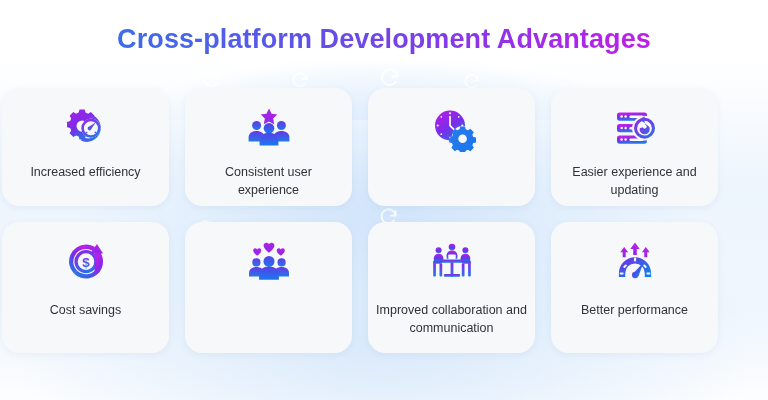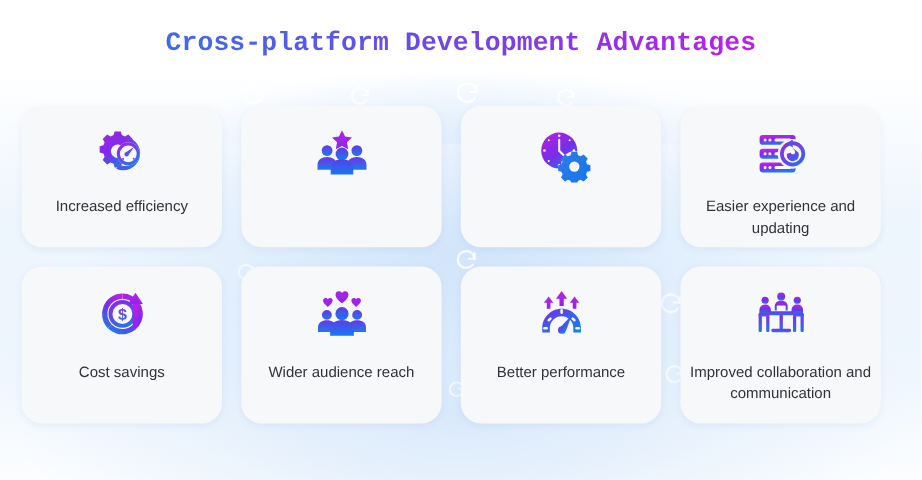--- a/index.html
+++ b/index.html
@@ -39,34 +39,33 @@
     font-size: 20px;
     line-height: 1;
     opacity: 0.9;
   }
   .wm svg { display: block; }
 
   .title {
     position: absolute;
     left: 0; right: 0; top: 24px;
     text-align: center;
-    font-size: 22px;
+    font-size: 27px;
     font-weight: bold;
     letter-spacing: 0.1px;
     background: linear-gradient(90deg, #2b7ae8 0%, #4a63e8 26%, #7b3ee8 55%, #b721e8 80%, #da1ae8 100%);
     -webkit-background-clip: text;
     background-clip: text;
     color: transparent;
-    font-family: Liberation Mono, monospace;
     -webkit-text-fill-color: transparent;
   }
 
   .grid {
     position: absolute;
-    left: 18px; top: 88px;
+    left: 2px; top: 88px;
     width: 732px;
     display: grid;
     grid-template-columns: repeat(4, 167px);
     grid-template-rows: 118px 131px;
     column-gap: 22px;
     row-gap: 22px;
     gap: 16px;
   }
   .card {
     background: #f7f8fa;
@@ -210,20 +209,21 @@
           </defs>
           <path fill="url(#g2star)" d="M25 4.5l2.55 5.2 5.75.85-4.15 4.05.98 5.72L25 17.6l-5.13 2.72.98-5.72-4.15-4.05 5.75-.85z"></path>
           <circle cx="12.6" cy="21.5" r="4.5" fill="url(#g2side)"></circle>
           <path fill="url(#g2side)" d="M4.6 37.5v-4.1c0-4.2 3.6-6.5 8-6.5s8 2.3 8 6.5v4.1z"></path>
           <circle cx="37.4" cy="21.5" r="4.5" fill="url(#g2side)"></circle>
           <path fill="url(#g2side)" d="M29.4 37.5v-4.1c0-4.2 3.6-6.5 8-6.5s8 2.3 8 6.5v4.1z"></path>
           <circle cx="25" cy="24.3" r="5.3" fill="url(#g2mid)"></circle>
           <path fill="url(#g2mid)" d="M15.6 41.5v-5.1c0-4.9 4.2-7.7 9.4-7.7s9.4 2.8 9.4 7.7v5.1z"></path>
         </svg>
       </div>
+      <div class="label">Consistent user experience</div>
     </div>
 
     <div class="card">
       <div class="icon">
         <svg width="50" height="48" viewBox="0 0 50 48">
           <defs>
             <linearGradient id="g3c" x1="0.15" y1="0" x2="0.85" y2="1">
               <stop offset="0" stop-color="#b51fe8"></stop>
                 <stop offset="0.5" stop-color="#7b2ce8"></stop>
                 <stop offset="1" stop-color="#2b6fe8"></stop>
@@ -340,57 +340,20 @@
           <path fill="url(#g6h)" d="M14.2 11.4c.95-1.7 4-1.55 4 1.05 0 2.2-3 4.4-4 5.3-1-0.9-4-3.1-4-5.3 0-2.6 3.05-2.75 4-1.05z"></path>
           <path fill="url(#g6h)" d="M37.8 11.4c.95-1.7 4-1.55 4 1.05 0 2.2-3 4.4-4 5.3-1-0.9-4-3.1-4-5.3 0-2.6 3.05-2.75 4-1.05z"></path>
           <circle cx="13.4" cy="24.4" r="4.1" fill="url(#g6s)"></circle>
           <path fill="url(#g6s)" d="M6 38.6v-3.7c0-3.9 3.3-6 7.4-6s7.4 2.1 7.4 6v3.7z"></path>
           <circle cx="38.6" cy="24.4" r="4.1" fill="url(#g6s)"></circle>
           <path fill="url(#g6s)" d="M31.2 38.6v-3.7c0-3.9 3.3-6 7.4-6s7.4 2.1 7.4 6v3.7z"></path>
           <circle cx="26" cy="23.4" r="5.5" fill="url(#g6m)"></circle>
           <path fill="url(#g6m)" d="M16.1 41.8v-5.3c0-5 4.4-7.9 9.9-7.9s9.9 2.9 9.9 7.9v5.3z"></path>
         </svg>
       </div>
-      <div class="label">Wider audience reach</div>
-    </div>
-
-    <div class="card row2">
-      <div class="icon">
-        <svg width="52" height="48" viewBox="0 0 52 48">
-          <defs>
-            <linearGradient id="g7a" x1="0" y1="1" x2="0" y2="0">
-              <stop offset="0" stop-color="#8b27e8"></stop>
-                <stop offset="1" stop-color="#bf1fe8"></stop>
-            </linearGradient>
-            <linearGradient id="g7g" x1="0.1" y1="0" x2="0.9" y2="1">
-              <stop offset="0" stop-color="#7b2ce8"></stop>
-                <stop offset="0.5" stop-color="#3a5fe8"></stop>
-                <stop offset="1" stop-color="#1280ee"></stop>
-            </linearGradient>
-            <linearGradient id="g7n" x1="0" y1="0" x2="1" y2="1">
-              <stop offset="0" stop-color="#6a35e8"></stop>
-                <stop offset="1" stop-color="#1283ee"></stop>
-            </linearGradient>
-          </defs>
-          <path fill="url(#g7a)" d="M26 4.5l4.7 6.4h-2.9v6.1h-3.6v-6.1h-2.9z"></path>
-          <path fill="url(#g7a)" d="M15.2 9.0l3.9 5.3h-2.4v5.0h-3v-5.0h-2.4z"></path>
-          <path fill="url(#g7a)" d="M36.8 9.0l3.9 5.3h-2.4v5.0h-3v-5.0h-2.4z"></path>
-          <path fill="url(#g7g)" d="M26 19.2c8.9 0 16.1 7.2 16.1 16.1v3.8h-6.3v-3.8A9.8 9.8 0 0 0 26 25.5a9.8 9.8 0 0 0-9.8 9.8v3.8H9.9v-3.8C9.9 26.4 17.1 19.2 26 19.2z"></path>
-          <g fill="#f7f8fa">
-            <rect x="25" y="19.6" width="2.1" height="4.0" rx="1"></rect>
-            <rect x="14.0" y="27.2" width="4.0" height="2.1" rx="1" transform="rotate(-42 16 28.2)"></rect>
-            <rect x="34.0" y="27.2" width="4.0" height="2.1" rx="1" transform="rotate(42 36 28.2)"></rect>
-            <rect x="10.6" y="34.4" width="4.0" height="2.1" rx="1"></rect>
-            <rect x="37.4" y="34.4" width="4.0" height="2.1" rx="1"></rect>
-          </g>
-          <path fill="url(#g7n)" d="M34.6 24.2l-9.0 9.9 3.9 3.9z"></path>
-          <circle cx="26.2" cy="37.0" r="3.2" fill="url(#g7n)"></circle>
-        </svg>
-      </div>
-      <div class="label">Better performance</div>
     </div>
 
     <div class="card row2">
       <div class="icon">
         <svg width="52" height="48" viewBox="0 0 52 48">
           <defs>
             <linearGradient id="g8p" x1="0" y1="0" x2="0" y2="1">
               <stop offset="0" stop-color="#b31fe8"></stop>
                 <stop offset="0.55" stop-color="#6a35e8"></stop>
                 <stop offset="1" stop-color="#1f7ae8"></stop>
@@ -414,14 +377,50 @@
           <rect x="7.2" y="23.1" width="9.0" height="2.7" rx="1.0" fill="url(#g8t)"></rect>
           <rect x="13.5" y="25.4" width="2.7" height="13.2" rx="1.0" fill="url(#g8t)"></rect>
           <rect x="42.1" y="23.1" width="2.7" height="15.5" rx="1.0" fill="url(#g8t)"></rect>
           <rect x="35.8" y="23.1" width="9.0" height="2.7" rx="1.0" fill="url(#g8t)"></rect>
           <rect x="35.8" y="25.4" width="2.7" height="13.2" rx="1.0" fill="url(#g8t)"></rect>
         </svg>
       </div>
       <div class="label">Improved collaboration and communication</div>
     </div>
 
+    <div class="card row2">
+      <div class="icon">
+        <svg width="52" height="48" viewBox="0 0 52 48">
+          <defs>
+            <linearGradient id="g7a" x1="0" y1="1" x2="0" y2="0">
+              <stop offset="0" stop-color="#8b27e8"></stop>
+                <stop offset="1" stop-color="#bf1fe8"></stop>
+            </linearGradient>
+            <linearGradient id="g7g" x1="0.1" y1="0" x2="0.9" y2="1">
+              <stop offset="0" stop-color="#7b2ce8"></stop>
+                <stop offset="0.5" stop-color="#3a5fe8"></stop>
+                <stop offset="1" stop-color="#1280ee"></stop>
+            </linearGradient>
+            <linearGradient id="g7n" x1="0" y1="0" x2="1" y2="1">
+              <stop offset="0" stop-color="#6a35e8"></stop>
+                <stop offset="1" stop-color="#1283ee"></stop>
+            </linearGradient>
+          </defs>
+          <path fill="url(#g7a)" d="M26 4.5l4.7 6.4h-2.9v6.1h-3.6v-6.1h-2.9z"></path>
+          <path fill="url(#g7a)" d="M15.2 9.0l3.9 5.3h-2.4v5.0h-3v-5.0h-2.4z"></path>
+          <path fill="url(#g7a)" d="M36.8 9.0l3.9 5.3h-2.4v5.0h-3v-5.0h-2.4z"></path>
+          <path fill="url(#g7g)" d="M26 19.2c8.9 0 16.1 7.2 16.1 16.1v3.8h-6.3v-3.8A9.8 9.8 0 0 0 26 25.5a9.8 9.8 0 0 0-9.8 9.8v3.8H9.9v-3.8C9.9 26.4 17.1 19.2 26 19.2z"></path>
+          <g fill="#f7f8fa">
+            <rect x="25" y="19.6" width="2.1" height="4.0" rx="1"></rect>
+            <rect x="14.0" y="27.2" width="4.0" height="2.1" rx="1" transform="rotate(-42 16 28.2)"></rect>
+            <rect x="34.0" y="27.2" width="4.0" height="2.1" rx="1" transform="rotate(42 36 28.2)"></rect>
+            <rect x="10.6" y="34.4" width="4.0" height="2.1" rx="1"></rect>
+            <rect x="37.4" y="34.4" width="4.0" height="2.1" rx="1"></rect>
+          </g>
+          <path fill="url(#g7n)" d="M34.6 24.2l-9.0 9.9 3.9 3.9z"></path>
+          <circle cx="26.2" cy="37.0" r="3.2" fill="url(#g7n)"></circle>
+        </svg>
+      </div>
+      <div class="label">Better performance</div>
+    </div>
+
   </div>
 </div>
 
 </body></html>

